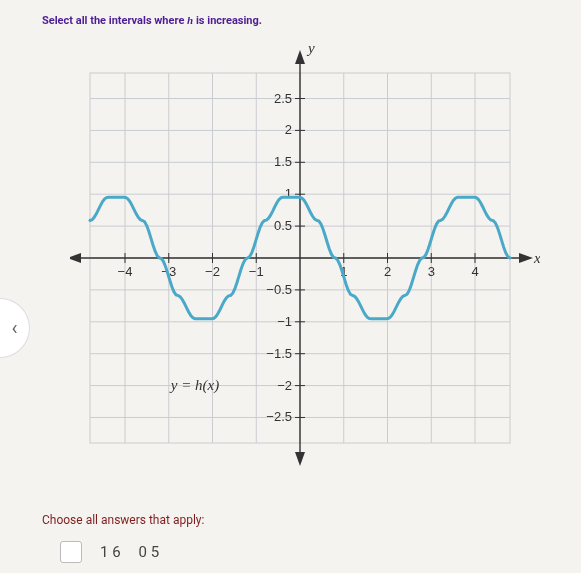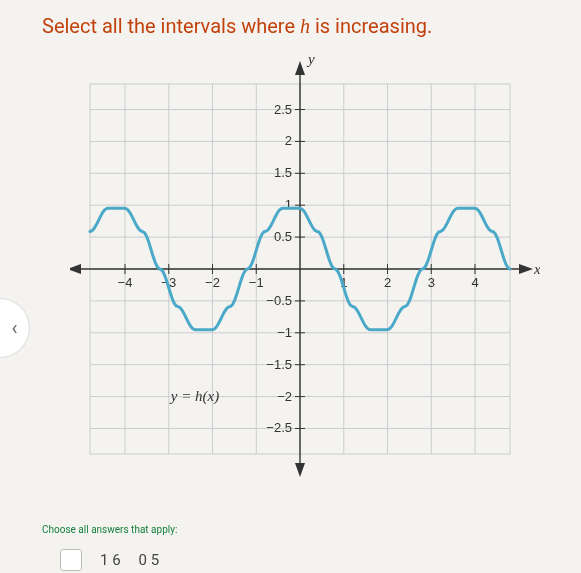--- a/index.html
+++ b/index.html
@@ -10,23 +10,23 @@
     body {
       font-family: -apple-system, BlinkMacSystemFont, "Segoe UI", Roboto, sans-serif;
       background: #f5f3f0;
       width: 581px;
       height: 573px;
       position: relative;
       overflow: hidden;
     }
     .prompt {
       padding: 14px 0 16px 42px;
-      font-size: 20px;
-      font-weight: 400;
-      color: #c2410c;
+      font-size: 11px;
+      font-weight: 700;
+      color: #4c1d95;
     }
     .prompt .var {
       font-style: italic;
       font-family: Georgia, serif;
     }
     .back-btn {
       position: absolute;
       left: 0;
       top: 298px;
       width: 30px;
@@ -85,22 +85,22 @@
       font-size: 15px;
       font-style: italic;
       fill: #333;
       font-family: Georgia, serif;
     }
     .arrow {
       fill: #333;
     }
     .instruct {
       padding: 30px 0 14px 42px;
-      font-size: 10px;
-      color: #15803d;
+      font-size: 12px;
+      color: #7f1d1d;
     }
     .answer-row {
       display: flex;
       align-items: center;
       gap: 18px;
       padding-left: 60px;
       font-size: 15px;
       color: #444;
     }
     .cbox {

